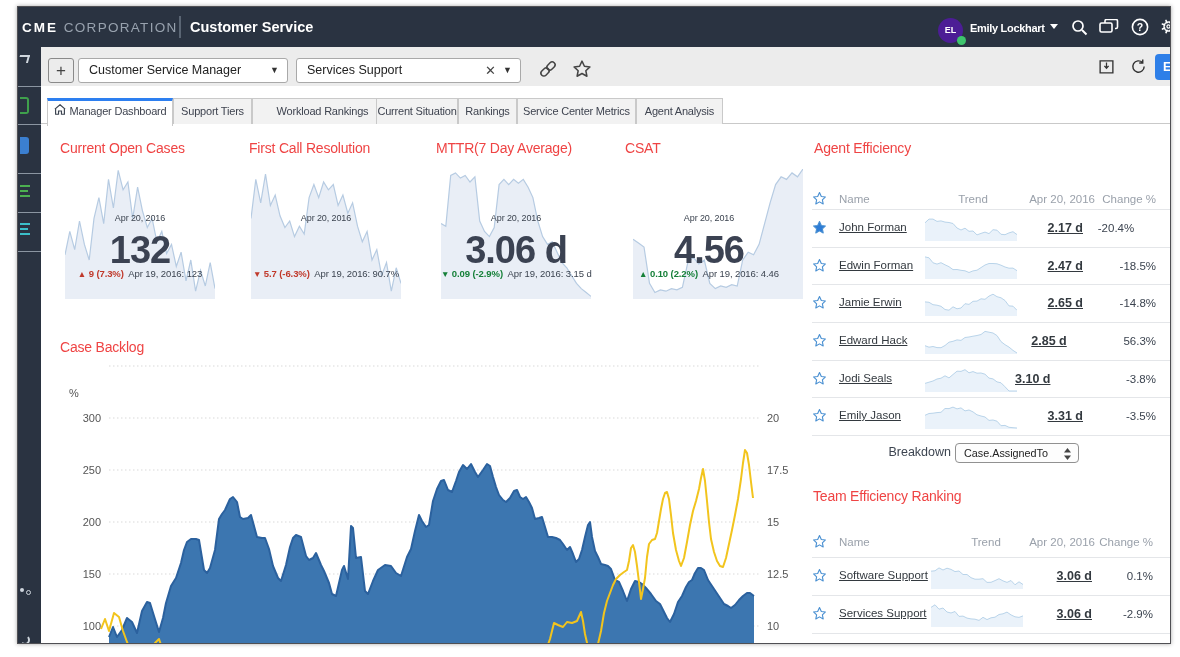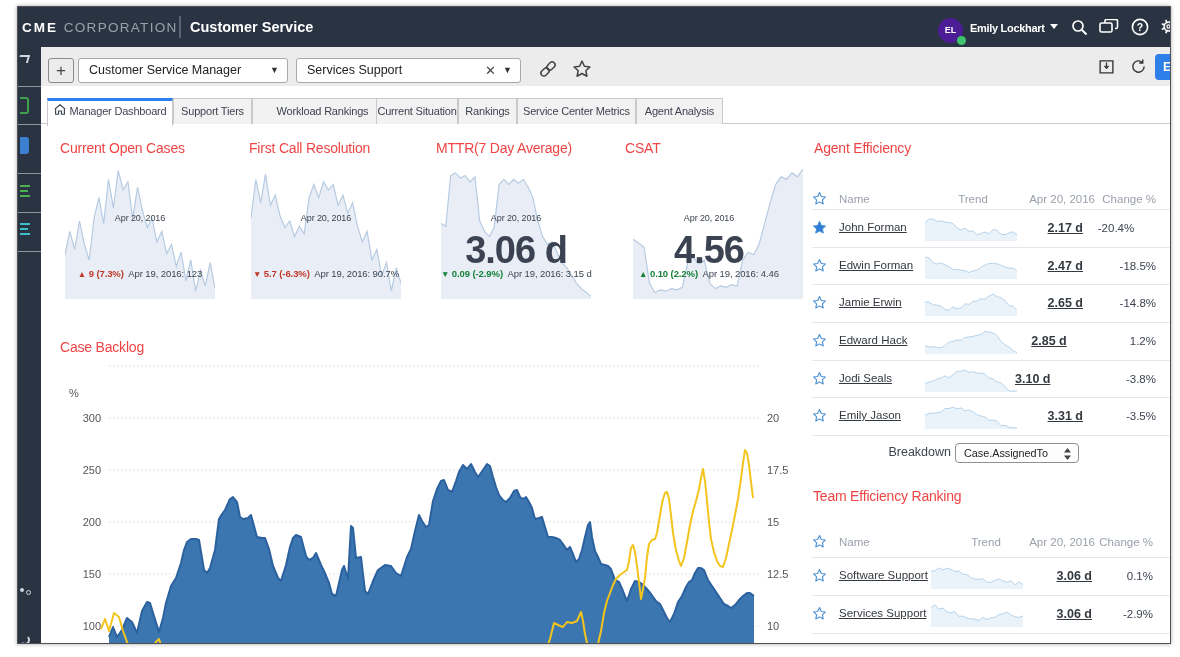--- a/index.html
+++ b/index.html
@@ -110,20 +110,21 @@
     <div class="abs tab" style="left:440px;width:59px">Rankings</div>
     <div class="abs tab" style="left:499px;width:119px">Service Center Metrics</div>
     <div class="abs tab" style="left:618px;width:87px">Agent Analysis</div>
 
 <div class="abs kpit" style="left:42px;top:133px">Current Open Cases</div>
 <svg class="abs" style="left:47px;top:162px" width="150" height="130" viewBox="0 0 150 130">
 <path d="M0.0 85.8 L4.8 62.4 L9.7 80.6 L14.5 52.0 L19.4 75.4 L24.2 91.0 L29.0 49.4 L33.9 28.6 L38.7 54.6 L43.5 10.4 L48.4 39.0 L53.2 1.3 L58.1 20.8 L62.9 13.0 L67.7 49.4 L72.6 18.2 L77.4 41.6 L82.3 58.5 L87.1 49.4 L91.9 72.8 L96.8 62.4 L101.6 84.5 L106.5 75.4 L111.3 97.5 L116.1 83.2 L121.0 111.8 L125.8 91.0 L130.6 122.2 L135.5 101.4 L140.3 117.0 L145.2 93.6 L150.0 119.6 L150 130 L0 130 Z" fill="#e9eef6"></path>
       <path d="M0.0 85.8 L4.8 62.4 L9.7 80.6 L14.5 52.0 L19.4 75.4 L24.2 91.0 L29.0 49.4 L33.9 28.6 L38.7 54.6 L43.5 10.4 L48.4 39.0 L53.2 1.3 L58.1 20.8 L62.9 13.0 L67.7 49.4 L72.6 18.2 L77.4 41.6 L82.3 58.5 L87.1 49.4 L91.9 72.8 L96.8 62.4 L101.6 84.5 L106.5 75.4 L111.3 97.5 L116.1 83.2 L121.0 111.8 L125.8 91.0 L130.6 122.2 L135.5 101.4 L140.3 117.0 L145.2 93.6 L150.0 119.6" fill="none" stroke="#b6cbe2" stroke-width="1.2"></path>
 </svg>
 <div class="abs kdate" style="left:47px;top:206px;width:150px">Apr 20, 2016</div>
+<div class="abs kval" style="left:47px;top:222px;width:150px">132</div>
 <div class="abs kdelta" style="left:47px;top:261px;width:150px"><span style="color:#c0392b;font-weight:700"><span style="font-size:8.5px">▲</span> 9 (7.3%)</span>&nbsp; <span>Apr 19, 2016: 123</span></div>
 <div class="abs kpit" style="left:231px;top:133px">First Call Resolution</div>
 <svg class="abs" style="left:233px;top:162px" width="150" height="130" viewBox="0 0 150 130">
 <path d="M0.0 49.4 L4.8 10.4 L9.7 33.8 L14.5 5.2 L19.4 36.4 L24.2 26.0 L29.0 46.8 L33.9 58.5 L38.7 52.0 L43.5 67.6 L48.4 57.2 L53.2 65.0 L58.1 28.6 L62.9 15.6 L67.7 28.6 L72.6 13.0 L77.4 20.8 L82.3 15.6 L87.1 36.4 L91.9 26.0 L96.8 44.2 L101.6 33.8 L106.5 57.2 L111.3 72.8 L116.1 62.4 L121.0 91.0 L125.8 80.6 L130.6 106.6 L135.5 93.6 L140.3 122.2 L145.2 98.8 L150.0 114.4 L150 130 L0 130 Z" fill="#e9eef6"></path>
       <path d="M0.0 49.4 L4.8 10.4 L9.7 33.8 L14.5 5.2 L19.4 36.4 L24.2 26.0 L29.0 46.8 L33.9 58.5 L38.7 52.0 L43.5 67.6 L48.4 57.2 L53.2 65.0 L58.1 28.6 L62.9 15.6 L67.7 28.6 L72.6 13.0 L77.4 20.8 L82.3 15.6 L87.1 36.4 L91.9 26.0 L96.8 44.2 L101.6 33.8 L106.5 57.2 L111.3 72.8 L116.1 62.4 L121.0 91.0 L125.8 80.6 L130.6 106.6 L135.5 93.6 L140.3 122.2 L145.2 98.8 L150.0 114.4" fill="none" stroke="#b6cbe2" stroke-width="1.2"></path>
 </svg>
 <div class="abs kdate" style="left:233px;top:206px;width:150px">Apr 20, 2016</div>
 <div class="abs kdelta" style="left:233px;top:261px;width:150px"><span style="color:#c0392b;font-weight:700"><span style="font-size:8.5px">▼</span> 5.7 (-6.3%)</span>&nbsp; <span>Apr 19, 2016: 90.7%</span></div>
 <div class="abs kpit" style="left:418px;top:133px">MTTR(7 Day Average)</div>
 <svg class="abs" style="left:423px;top:162px" width="150" height="130" viewBox="0 0 150 130">
@@ -213,21 +214,21 @@
     <div class="abs chg" style="left:1058px;top:290px;width:80px;text-align:right">-14.8%</div>
     <div class="abs" style="left:794px;top:326px"><svg width="15" height="15" viewBox="0 0 24 24">
         <path d="M12 2.5l2.9 6.2 6.6.8-4.9 4.6 1.3 6.6-5.9-3.3-5.9 3.3 1.3-6.6L2.5 9.5l6.6-.8z" fill="none" stroke="#4a90d2" stroke-width="1.8" stroke-linejoin="round"></path>
       </svg></div>
     <div class="abs nm" style="left:821px;top:327px">Edward Hack</div>
     <svg class="abs" style="left:907px;top:321px" width="92" height="26" viewBox="0 0 92 26">
       <path d="M0.0 17.7 L4.0 19.2 L8.0 18.5 L12.0 19.6 L16.0 19.7 L20.0 17.5 L24.0 14.2 L28.0 13.3 L32.0 11.9 L36.0 12.4 L40.0 9.5 L44.0 9.0 L48.0 8.2 L52.0 7.5 L56.0 6.5 L60.0 3.4 L64.0 4.2 L68.0 5.0 L72.0 7.6 L76.0 13.6 L80.0 16.7 L84.0 19.1 L88.0 22.4 L92.0 25.0 L92 26 L0 26 Z" fill="#eaf2fa"></path>
       <path d="M0.0 17.7 L4.0 19.2 L8.0 18.5 L12.0 19.6 L16.0 19.7 L20.0 17.5 L24.0 14.2 L28.0 13.3 L32.0 11.9 L36.0 12.4 L40.0 9.5 L44.0 9.0 L48.0 8.2 L52.0 7.5 L56.0 6.5 L60.0 3.4 L64.0 4.2 L68.0 5.0 L72.0 7.6 L76.0 13.6 L80.0 16.7 L84.0 19.1 L88.0 22.4 L92.0 25.0" fill="none" stroke="#b9d4ea" stroke-width="1"></path>
     </svg>
     <div class="abs val" style="left:997px;top:327px;width:68px;text-align:center">2.85 d</div>
-    <div class="abs chg" style="left:1058px;top:328px;width:80px;text-align:right">1.2%</div>
+    <div class="abs chg" style="left:1058px;top:328px;width:80px;text-align:right">56.3%</div>
     <div class="abs" style="left:794px;top:364px"><svg width="15" height="15" viewBox="0 0 24 24">
         <path d="M12 2.5l2.9 6.2 6.6.8-4.9 4.6 1.3 6.6-5.9-3.3-5.9 3.3 1.3-6.6L2.5 9.5l6.6-.8z" fill="none" stroke="#4a90d2" stroke-width="1.8" stroke-linejoin="round"></path>
       </svg></div>
     <div class="abs nm" style="left:821px;top:365px">Jodi Seals</div>
     <svg class="abs" style="left:907px;top:359px" width="92" height="26" viewBox="0 0 92 26">
       <path d="M0.0 17.4 L4.0 16.2 L8.0 15.0 L12.0 13.0 L16.0 12.2 L20.0 9.8 L24.0 11.9 L28.0 8.5 L32.0 5.2 L36.0 5.4 L40.0 3.7 L44.0 6.8 L48.0 5.6 L52.0 7.2 L56.0 7.0 L60.0 8.2 L64.0 12.1 L68.0 12.9 L72.0 15.9 L76.0 16.8 L80.0 20.8 L84.0 25.0 L88.0 25.0 L92.0 25.0 L92 26 L0 26 Z" fill="#eaf2fa"></path>
       <path d="M0.0 17.4 L4.0 16.2 L8.0 15.0 L12.0 13.0 L16.0 12.2 L20.0 9.8 L24.0 11.9 L28.0 8.5 L32.0 5.2 L36.0 5.4 L40.0 3.7 L44.0 6.8 L48.0 5.6 L52.0 7.2 L56.0 7.0 L60.0 8.2 L64.0 12.1 L68.0 12.9 L72.0 15.9 L76.0 16.8 L80.0 20.8 L84.0 25.0 L88.0 25.0 L92.0 25.0" fill="none" stroke="#b9d4ea" stroke-width="1"></path>
     </svg>
     <div class="abs val" style="left:997px;top:365px;width:68px;">3.10 d</div>
     <div class="abs chg" style="left:1058px;top:366px;width:80px;text-align:right">-3.8%</div>

